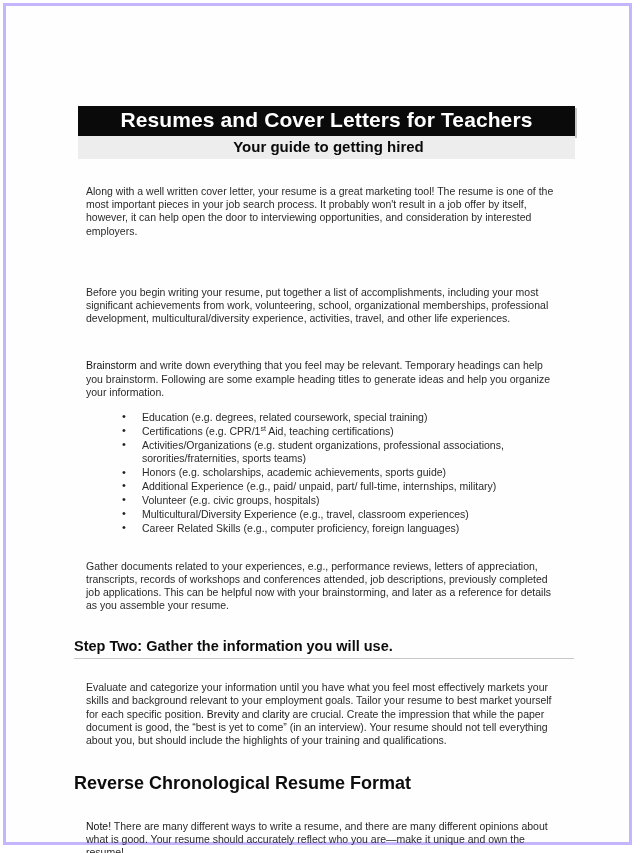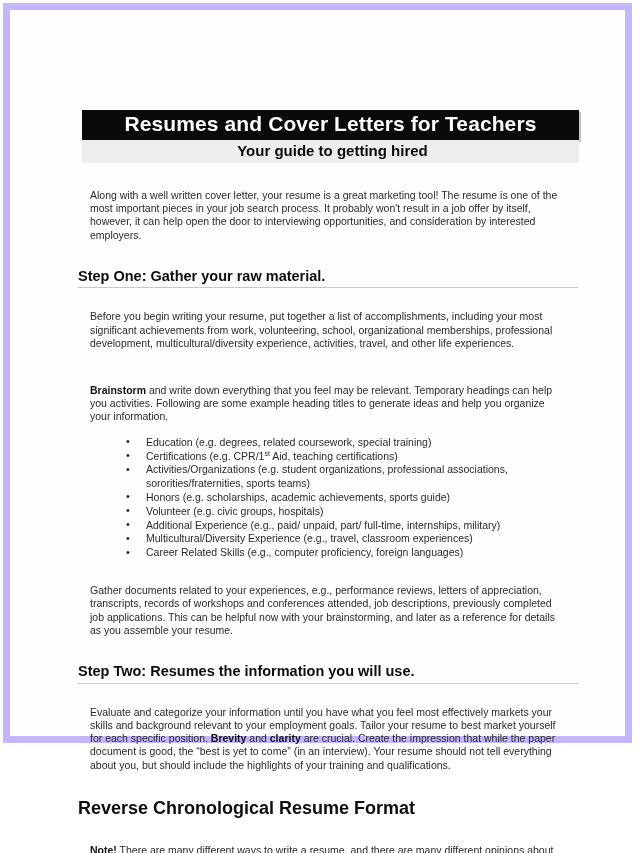--- a/index.html
+++ b/index.html
@@ -11,22 +11,22 @@
     height: 853px;
     background: #ffffff;
     font-family: "Liberation Sans", sans-serif;
     overflow: hidden;
   }
   .page-frame {
     position: absolute;
     left: 3px;
     top: 3px;
     width: 629px;
-    height: 740px;
-    border: 7px solid #c4b5fd;
+    height: 842px;
+    border: 3px solid #c4b5fd;
     background: #fefefe;
     box-sizing: border-box;
   }
   .doc-body {
     position: absolute;
     left: 68px;
     top: 100px;
     width: 500px;
   }
   
@@ -96,69 +96,68 @@
     margin: 0 0 0.5px 0;
   }
   ul.bullet-list li::before {
     content: "\2022";
     position: absolute;
     left: 0;
     top: -0.5px;
     font-size: 11px;
     color: #1f1f1f;
   }
-  .bold { font-weight: bold; color: #111; }
+  .bold { font-weight: normal; color: #111; }
   sup { font-size: 7px; vertical-align: super; line-height: 0; }
 </style>
 </head>
 <body>
 
 <div class="page-frame">
 
   <div class="doc-body">
 
     <div class="banner">
       <div class="banner-title-bar">Resumes and Cover Letters for Teachers</div>
       <div class="banner-subtitle-bar">Your guide to getting hired</div>
     </div>
 
     <div class="gap-14"></div>
 
     <p class="body-text">Along with a well written cover letter, your resume is a great marketing tool! The resume is one of the most important pieces in your job search process. It probably won't result in a job offer by itself, however, it can help open the door to interviewing opportunities, and consideration by interested employers.</p>
 
     <div class="gap-14"></div>
 
-    <h2 class="step-heading">Step One: Gather your raw material.</h2>
 
     <div class="gap-10"></div>
 
     <p class="body-text">Before you begin writing your resume, put together a list of accomplishments, including your most significant achievements from work, volunteering, school, organizational memberships, professional development, multicultural/diversity experience, activities, travel, and other life experiences.</p>
 
     <div class="gap-10"></div>
 
-    <p class="body-text"><span class="bold">Brainstorm</span><span> and write down everything that you feel may be relevant. Temporary headings can help you activities. Following are some example heading titles to generate ideas and help you organize your information.</span></p>
+    <p class="body-text"><span class="bold">Brainstorm</span><span> and write down everything that you feel may be relevant. Temporary headings can help you brainstorm. Following are some example heading titles to generate ideas and help you organize your information.</span></p>
 
     <ul class="bullet-list">
       <li><span>Education (e.g. degrees, related coursework, special training)</span></li>
       <li><span>Certifications (e.g. CPR/1</span><sup>st</sup><span> Aid, teaching certifications)</span></li>
       <li><span>Activities/Organizations (e.g. student organizations, professional associations, sororities/fraternities, sports teams)</span></li>
       <li><span>Honors (e.g. scholarships, academic achievements, sports guide)</span></li>
+      <li><span>Additional Experience (e.g., paid/ unpaid, part/ full-time, internships, military)</span></li>
       <li><span>Volunteer (e.g. civic groups, hospitals)</span></li>
-      <li><span>Additional Experience (e.g., paid/ unpaid, part/ full-time, internships, military)</span></li>
       <li><span>Multicultural/Diversity Experience (e.g., travel, classroom experiences)</span></li>
       <li><span>Career Related Skills (e.g., computer proficiency, foreign languages)</span></li>
     </ul>
 
     <div class="gap-12"></div>
 
     <p class="body-text">Gather documents related to your experiences, e.g., performance reviews, letters of appreciation, transcripts, records of workshops and conferences attended, job descriptions, previously completed job applications. This can be helpful now with your brainstorming, and later as a reference for details as you assemble your resume.</p>
 
     <div class="gap-14"></div>
 
-    <h2 class="step-heading">Step Two: Resumes the information you will use.</h2>
+    <h2 class="step-heading">Step Two: Gather the information you will use.</h2>
 
     <div class="gap-10"></div>
 
     <p class="body-text"><span>Evaluate and categorize your information until you have what you feel most effectively markets your skills and background relevant to your employment goals. Tailor your resume to best market yourself for each specific position. </span><span class="bold">Brevity</span><span> and </span><span class="bold">clarity</span><span> are crucial. Create the impression that while the paper document is good, the “best is yet to come” (in an interview). Your resume should not tell everything about you, but should include the highlights of your training and qualifications.</span></p>
 
     <div class="gap-14"></div>
 
     <h3 class="sub-heading">Reverse Chronological Resume Format</h3>
 
 

